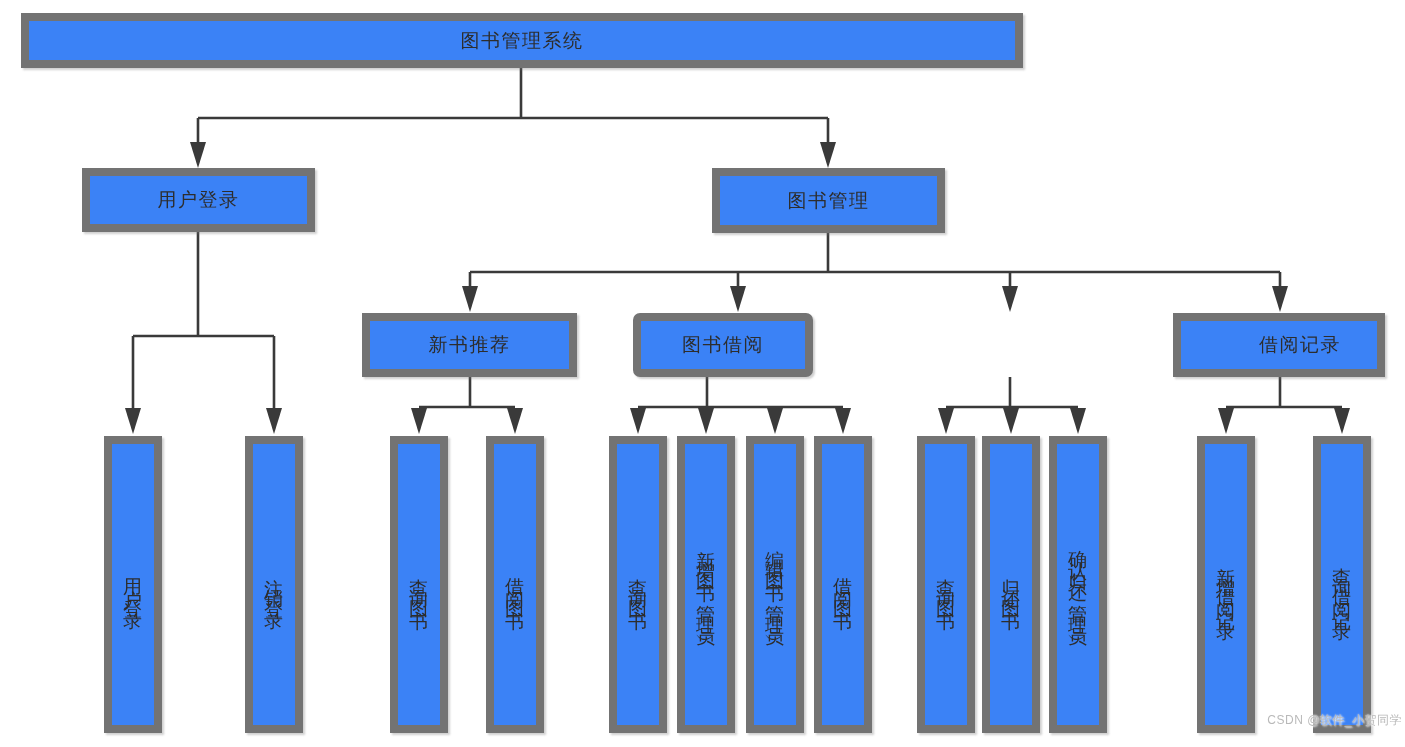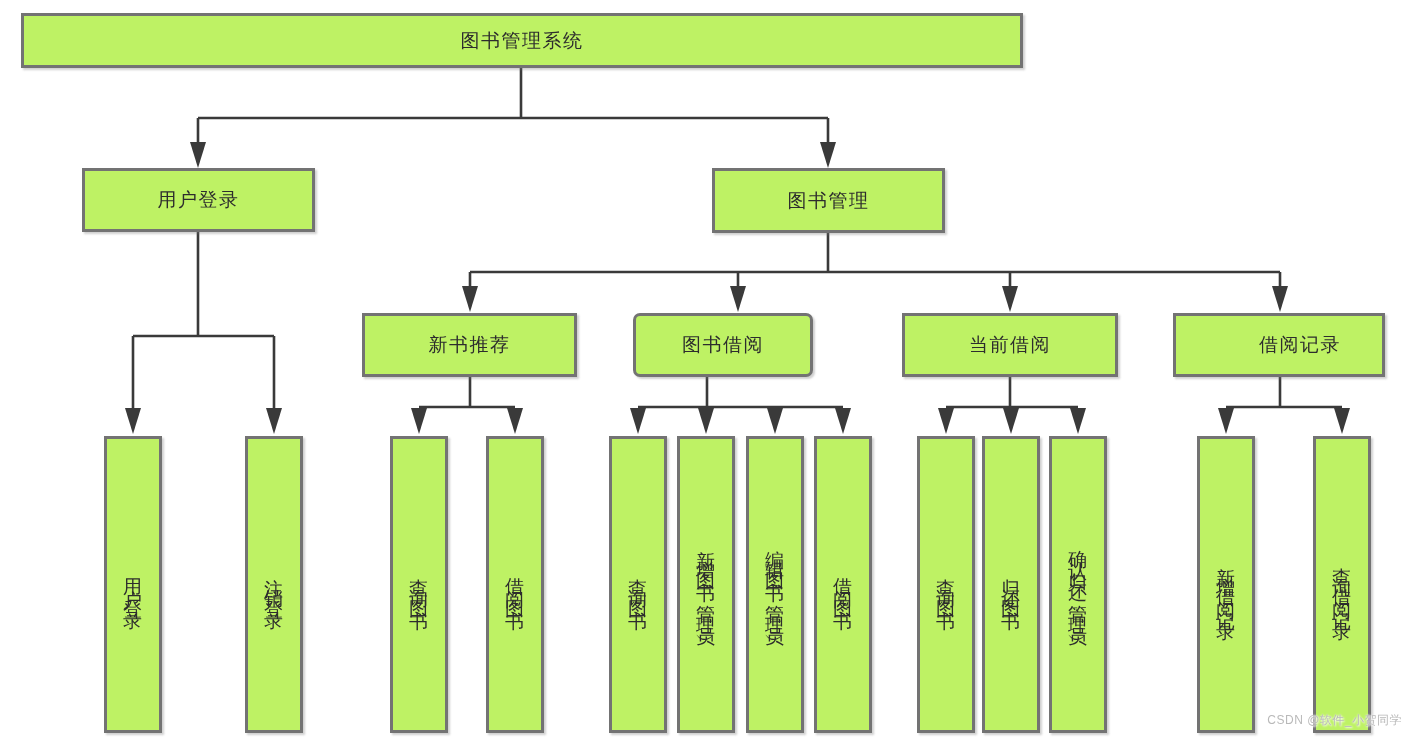--- a/index.html
+++ b/index.html
@@ -1,21 +1,21 @@
 <!DOCTYPE html>
 <html><head>
 <meta charset="utf-8">
 <style>
   html,body{margin:0;padding:0;background:#ffffff;}
   body{font-family:"Liberation Sans","DejaVu Sans",sans-serif;}
   .stage{position:relative;width:1405px;height:747px;background:#fff;overflow:hidden;}
   svg.connectors{position:absolute;left:0;top:0;z-index:1;}
   .box{
-    position:absolute;z-index:2;background:#bef264;
-    border:3px solid #737373;box-sizing:border-box;
+    position:absolute;z-index:2;background:#3b82f6;
+    border:8px solid #737373;box-sizing:border-box;
     display:flex;align-items:center;justify-content:center;
     box-shadow:2px 2px 2px rgba(120,120,120,0.35);
   }
   .hlabel{font-size:19px;color:#2d2d2d;letter-spacing:1.5px;white-space:nowrap;}
   .root{left:21px;top:13px;width:1002px;height:55px;}
   .n-user-login{left:82px;top:168px;width:233px;height:64px;}
   .n-book-mgmt{left:712px;top:168px;width:233px;height:65px;}
   .n-newrec{left:362px;top:313px;width:215px;height:64px;}
   .n-borrow{left:633px;top:313px;width:180px;height:64px;border-radius:7px;}
   .n-current{left:902px;top:313px;width:216px;height:64px;}
@@ -88,23 +88,20 @@
   <div class="box n-book-mgmt">
     <span class="hlabel">图书管理</span>
   </div>
 
   <div class="box n-newrec">
     <span class="hlabel">新书推荐</span>
   </div>
   <div class="box n-borrow">
     <span class="hlabel">图书借阅</span>
   </div>
-  <div class="box n-current">
-    <span class="hlabel">当前借阅</span>
-  </div>
   <div class="box n-records">
     <span class="hlabel">借阅记录</span>
   </div>
 
   <div class="box leaf" style="left:104px">
     <span class="vtext">用户登录</span>
   </div>
   <div class="box leaf" style="left:245px">
     <span class="vtext">注销登录</span>
   </div>

